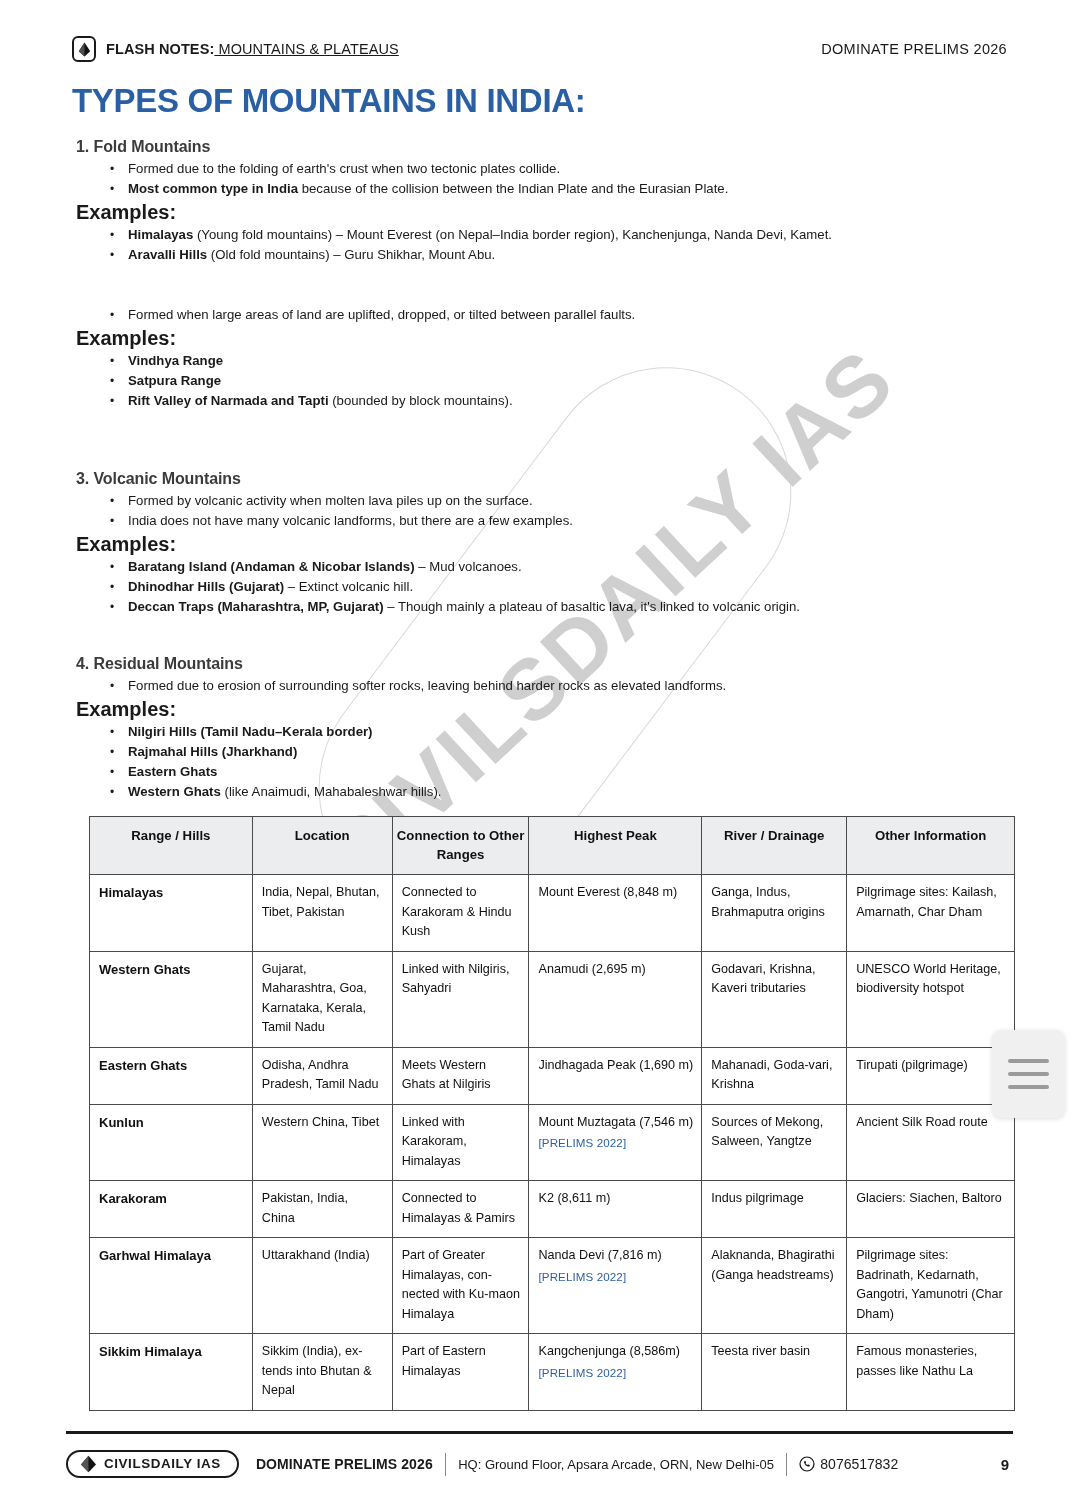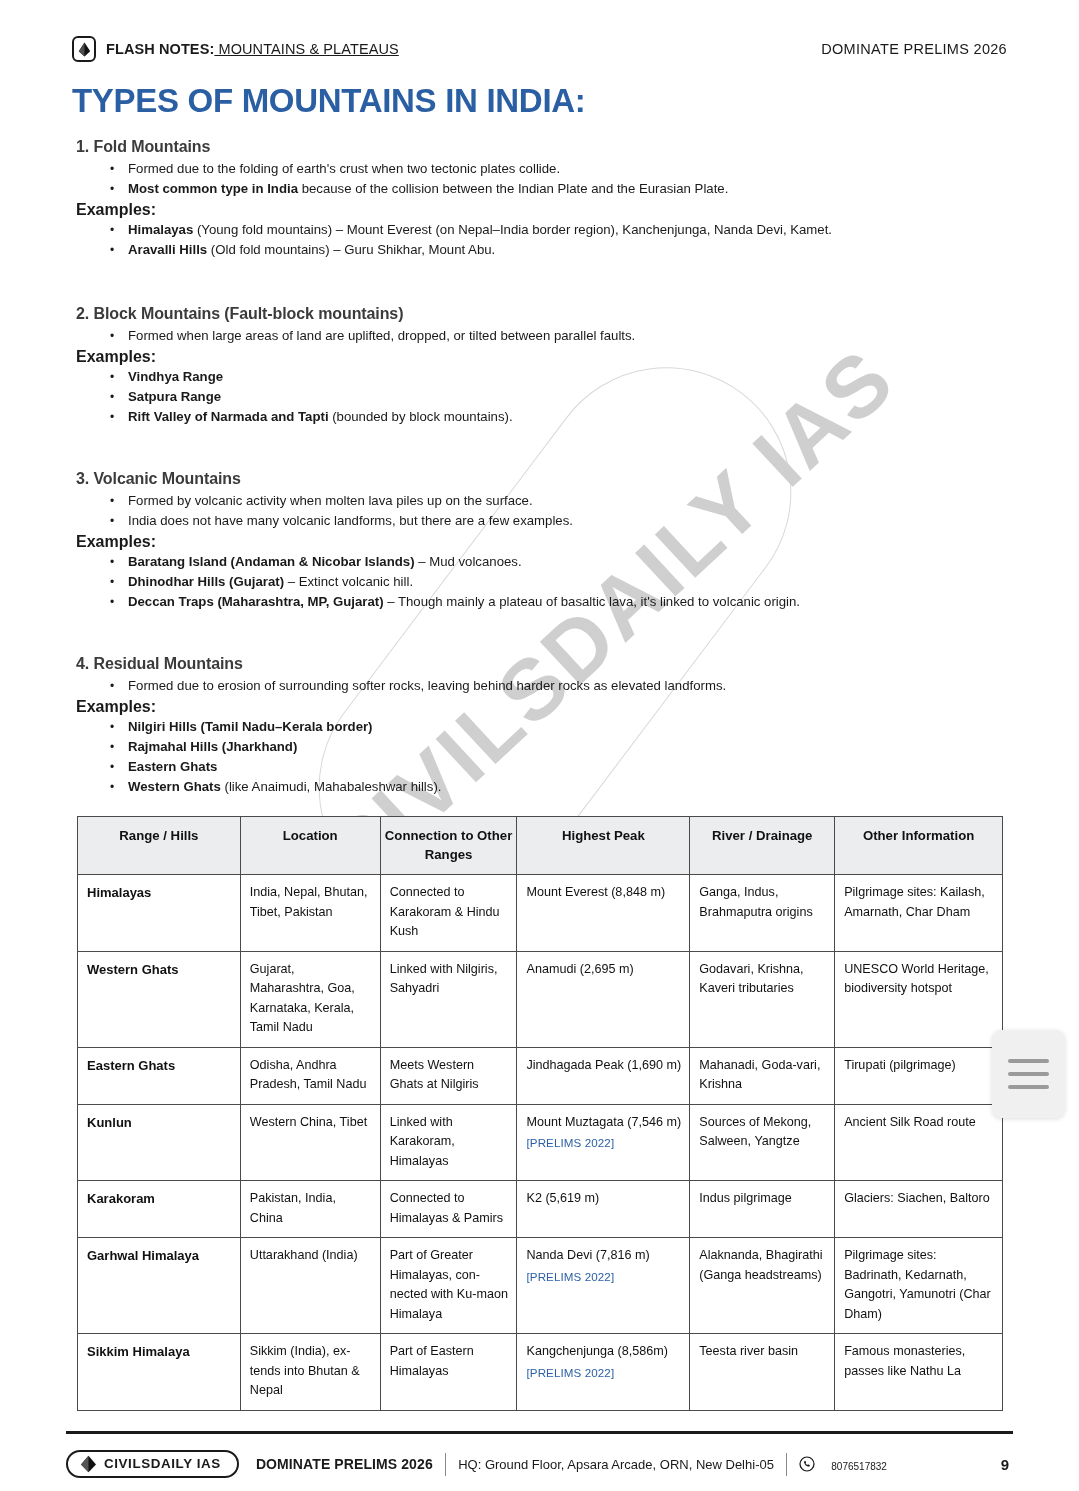--- a/index.html
+++ b/index.html
@@ -133,30 +133,30 @@
     width: 26px;
     flex: 0 0 26px;
     text-align: left;
     padding-left: 8px;
     font-size: 12px;
     line-height: 20px;
   }
   .bullet-row .btext { flex: 1; }
   .bullet-row b { font-weight: bold; }
   .examples-label {
-    font-size: 16px;
+    font-size: 20px;
     font-weight: bold;
     color: #1a1a1a;
     margin: 2px 0 1px 0;
   }
 
   
   .data-table {
     position: absolute;
-    left: 77px;
+    left: 89px;
     top: 816px;
     width: 926px;
     border-collapse: collapse;
     font-size: 12.6px;
     z-index: 2;
     background: #fff;
   }
   .data-table th, .data-table td {
     border: 1.3px solid #4a4a4a;
     vertical-align: top;
@@ -257,21 +257,21 @@
     margin-left: 17px;
     letter-spacing: 0.1px;
   }
   .vsep {
     width: 1.4px;
     height: 23px;
     background: #8a8a8a;
     margin: 0 12px;
   }
   .footer-addr { font-size: 13px; }
-  .footer-phone { display: flex; align-items: flex-end; gap: 16px; font-size: 10px; }
+  .footer-phone { display: flex; align-items: flex-end; gap: 5px; font-size: 14px; }
   .page-num {
     margin-left: auto;
     font-size: 15px;
     font-weight: bold;
     padding-right: 4px;
   }
 </style>
 </head>
 <body>
 
@@ -320,21 +320,20 @@
         <div class="bullet-row">
           <span class="dot">•</span>
           <span class="btext"><b>Himalayas</b> (Young fold mountains) – Mount Everest (on Nepal–India border region), Kanchenjunga, Nanda Devi, Kamet.</span>
         </div>
         <div class="bullet-row">
           <span class="dot">•</span>
           <span class="btext"><b>Aravalli Hills</b> (Old fold mountains) – Guru Shikhar, Mount Abu.</span>
         </div>
       </div>
     <div class="section" id="sec1" style="top:305px;">
-        <div class="sec-heading">2. Block Mountains (Fault-block mountains)</div>
         <div class="bullet-row">
           <span class="dot">•</span>
           <span class="btext">Formed when large areas of land are uplifted, dropped, or tilted between parallel faults.</span>
         </div>
         <div class="examples-label">Examples:</div>
         <div class="bullet-row">
           <span class="dot">•</span>
           <span class="btext"><b>Vindhya Range</b></span>
         </div>
         <div class="bullet-row">
@@ -445,21 +444,21 @@
           <td>Western China, Tibet</td>
           <td>Linked with Karakoram, Himalayas</td>
           <td>Mount Muztagata (7,546 m)<span class="prelims-tag">[PRELIMS 2022]</span></td>
           <td>Sources of Mekong, Salween, Yangtze</td>
           <td>Ancient Silk Road route</td>
         </tr>
         <tr>
           <td class="rangecell">Karakoram</td>
           <td>Pakistan, India, China</td>
           <td>Connected to Himalayas &amp; Pamirs</td>
-          <td>K2 (5,619 m)</td>
+          <td>K2 (8,611 m)</td>
           <td>Indus pilgrimage</td>
           <td>Glaciers: Siachen, Baltoro</td>
         </tr>
         <tr>
           <td class="rangecell">Garhwal Himalaya</td>
           <td>Uttarakhand (India)</td>
           <td>Part of Greater Himalayas, con-nected with Ku-maon Himalaya</td>
           <td>Nanda Devi (7,816 m)<span class="prelims-tag">[PRELIMS 2022]</span></td>
           <td>Alaknanda, Bhagirathi (Ganga headstreams)</td>
           <td>Pilgrimage sites: Badrinath, Kedarnath, Gangotri, Yamunotri (Char Dham)</td>

